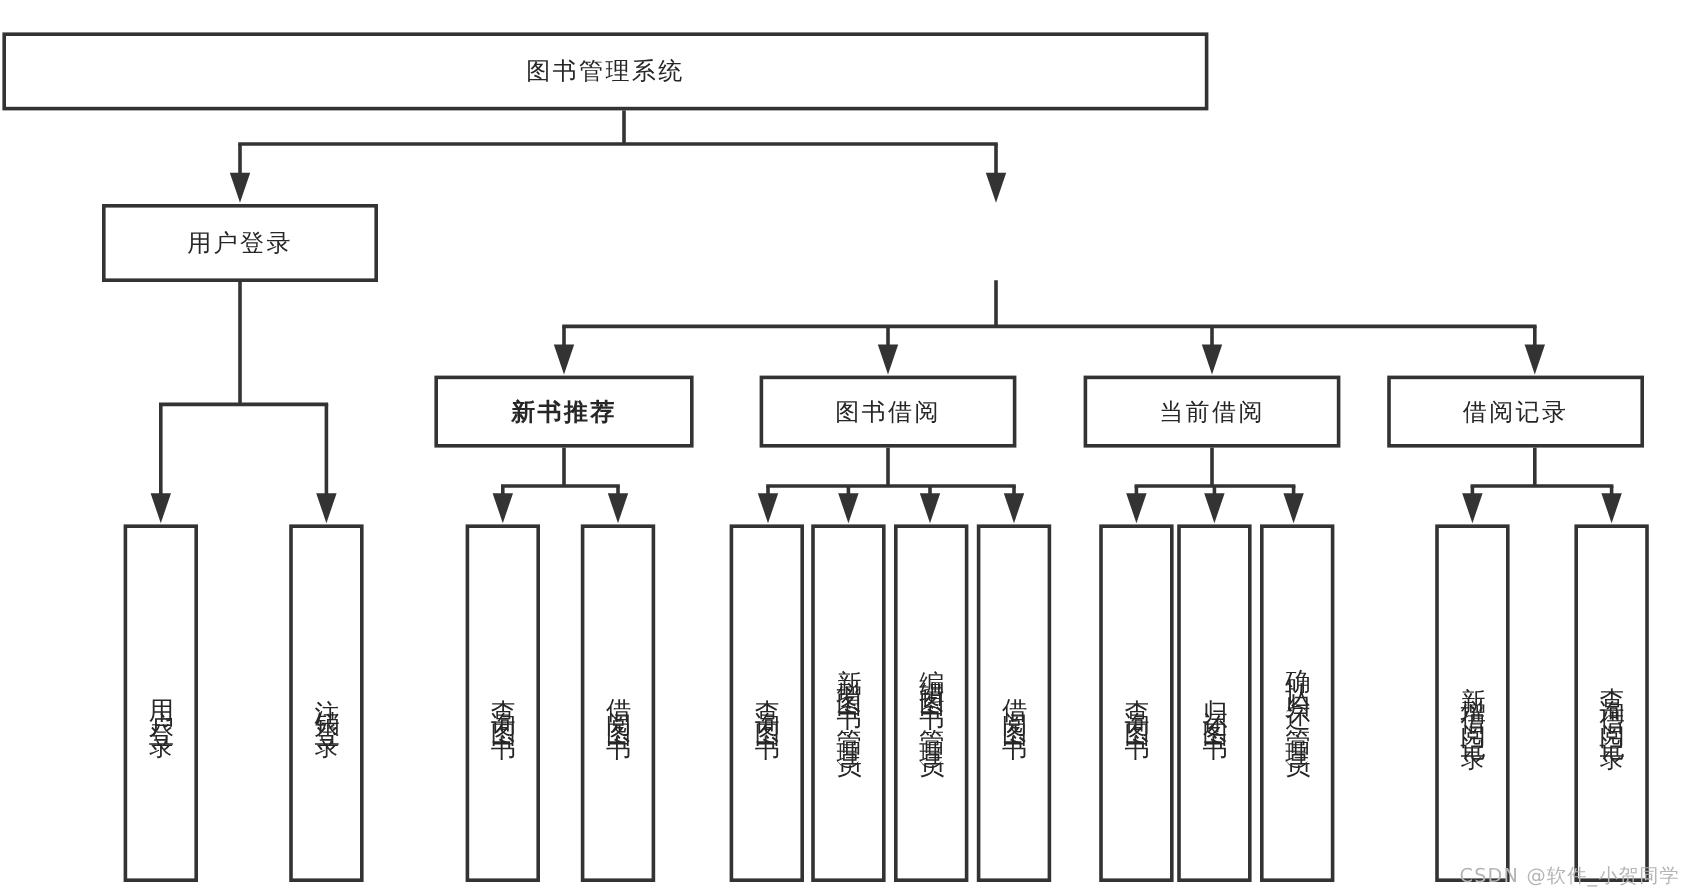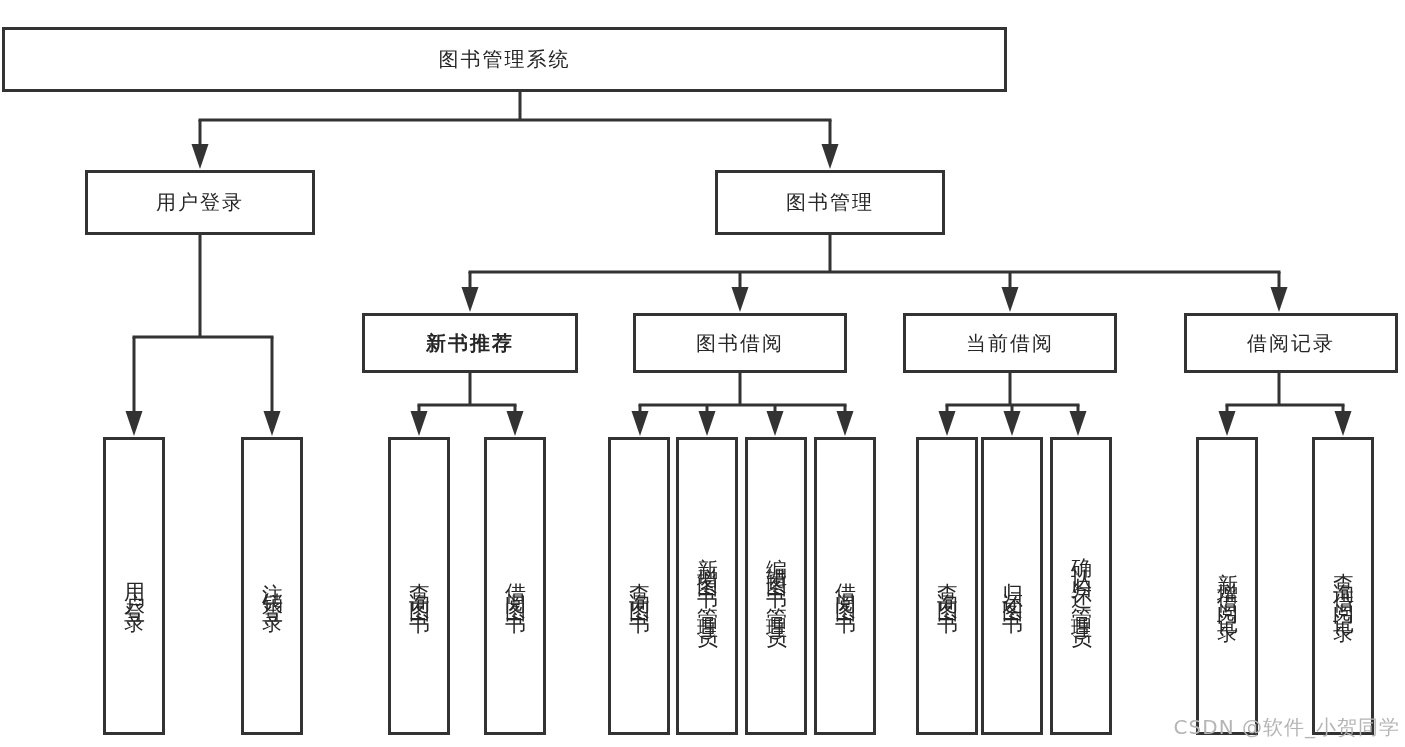--- a/index.html
+++ b/index.html
@@ -37,21 +37,21 @@
     writing-mode: vertical-rl;
     text-orientation: mixed;
     font-size: 21px;
     letter-spacing: 10px;
     line-height: 1;
   }
   .watermark {
     position: absolute;
     right: 5px;
     bottom: 6px;
-    font-size: 20px;
+    font-size: 16px;
     letter-spacing: 1px;
     color: #b5b5b5;
     z-index: 5;
     white-space: nowrap;
   }
 </style>
 </head>
 <body>
 
 <div class="canvas">
@@ -98,26 +98,25 @@
       <polygon points="1069.5,411 1086.5,411 1078,436" fill="#333333"></polygon>
       <path d="M1227 405L1227 414" stroke="#333333" stroke-width="3" fill="none"></path>
       <polygon points="1218.5,411 1235.5,411 1227,436" fill="#333333"></polygon>
       <path d="M1343 405L1343 414" stroke="#333333" stroke-width="3" fill="none"></path>
       <polygon points="1334.5,411 1351.5,411 1343,436" fill="#333333"></polygon>
     </svg>
 
   <div class="box" style="left:2px; top:13px; width:1005px; height:65px;margin-top:14px;">图书管理系统</div>
 
   <div class="box" style="left:85px; top:170px; width:230px; height:65px;">用户登录</div>
-  <div class="box" style="left:715px; top:170px; width:230px; height:65px;">图书管理</div>
 
   <div class="box" style="left:362px; top:313px; width:216px; height:60px;font-weight:bold;">新书推荐</div>
   <div class="box" style="left:903px; top:313px; width:214px; height:60px;">当前借阅</div>
   <div class="box" style="left:633px; top:313px; width:214px; height:60px;">图书借阅</div>
-  <div class="box" style="left:1184px; top:313px; width:214px; height:60px;">借阅记录</div>
+  <div class="box" style="left:1156px; top:313px; width:214px; height:60px;">借阅记录</div>
 
   <div class="box v" style="left:103px; top:437px; width:62px; height:298px;">用户登录</div>
   <div class="box v" style="left:241px; top:437px; width:62px; height:298px;">注销登录</div>
 
   <div class="box v" style="left:388px; top:437px; width:62px; height:298px;">查询图书</div>
   <div class="box v" style="left:484px; top:437px; width:62px; height:298px;">借阅图书</div>
 
   <div class="box v" style="left:608px; top:437px; width:62px; height:298px;">查询图书</div>
   <div class="box v" style="left:676px; top:437px; width:62px; height:298px;">新增图书（管理员）</div>
   <div class="box v" style="left:745px; top:437px; width:62px; height:298px;">编辑图书（管理员）</div>

